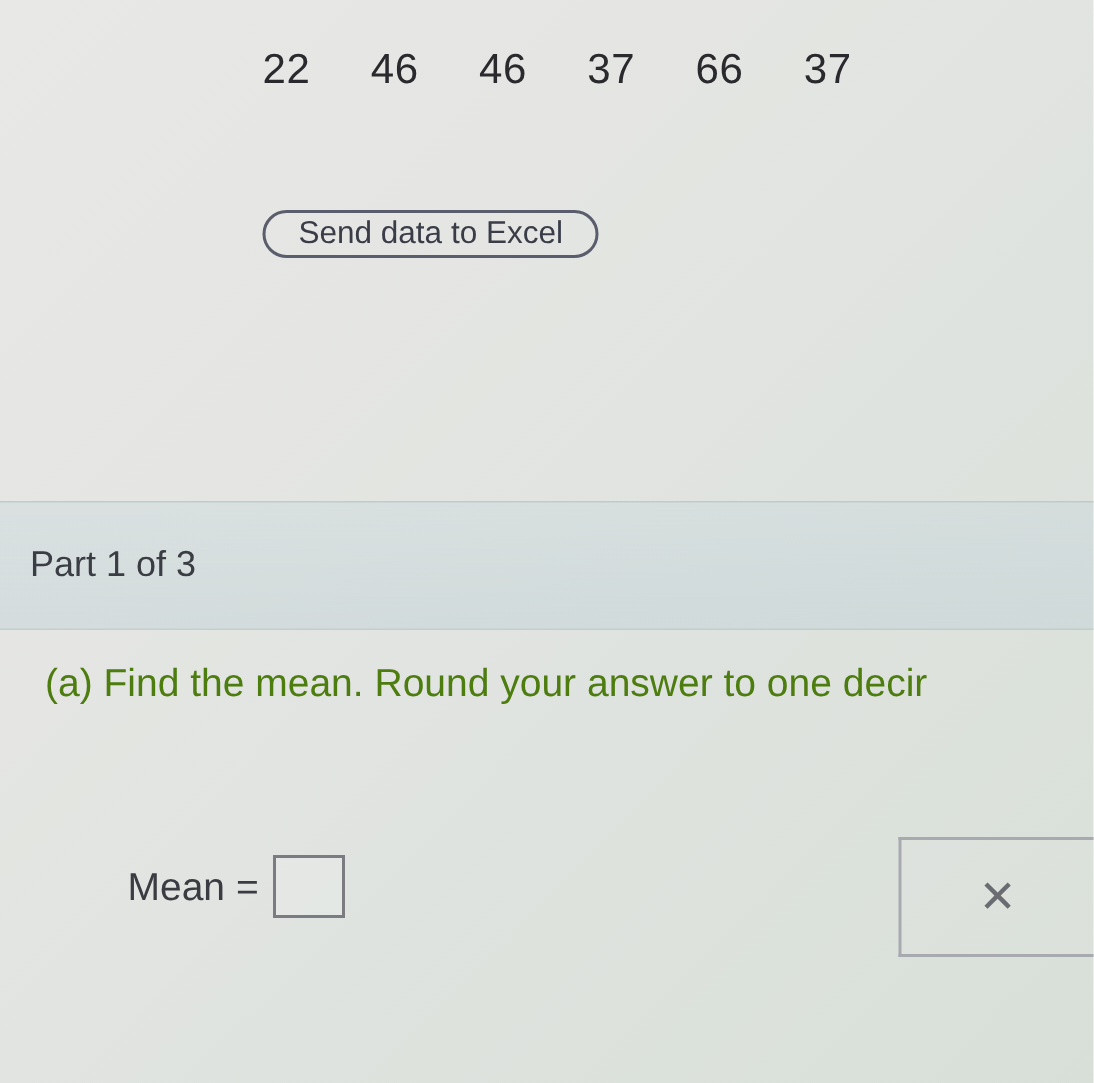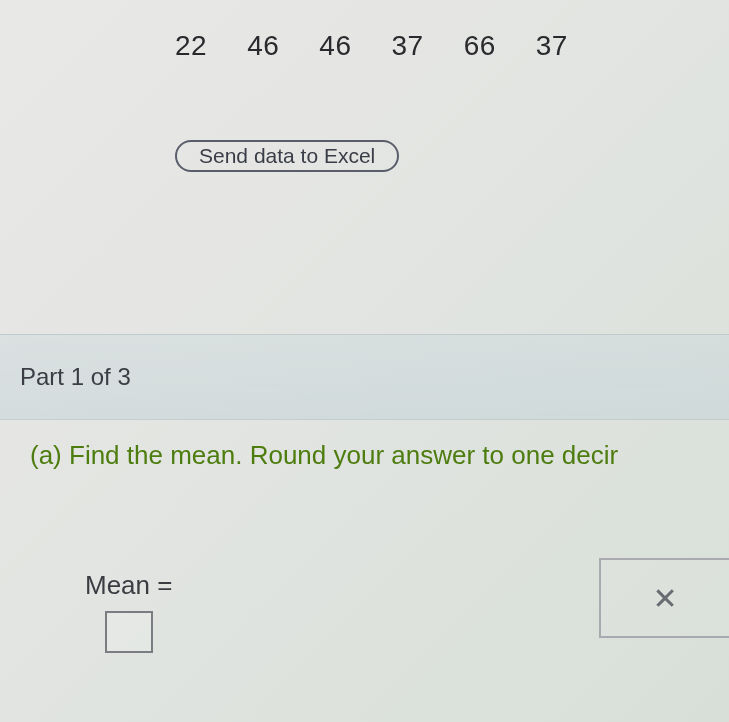--- a/index.html
+++ b/index.html
@@ -64,21 +64,20 @@
     }
     .mean-row {
       position: absolute;
       top: 570px;
       left: 85px;
       display: flex;
       align-items: center;
       gap: 10px;
       font-size: 26px;
       color: #3a3c42;
-      flex-direction: column;
     }
     .mean-input {
       width: 48px;
       height: 42px;
       border: 2px solid #7a7c82;
       background: rgba(255,255,255,0.15);
       font-size: 22px;
       text-align: center;
       color: #333;
     }

